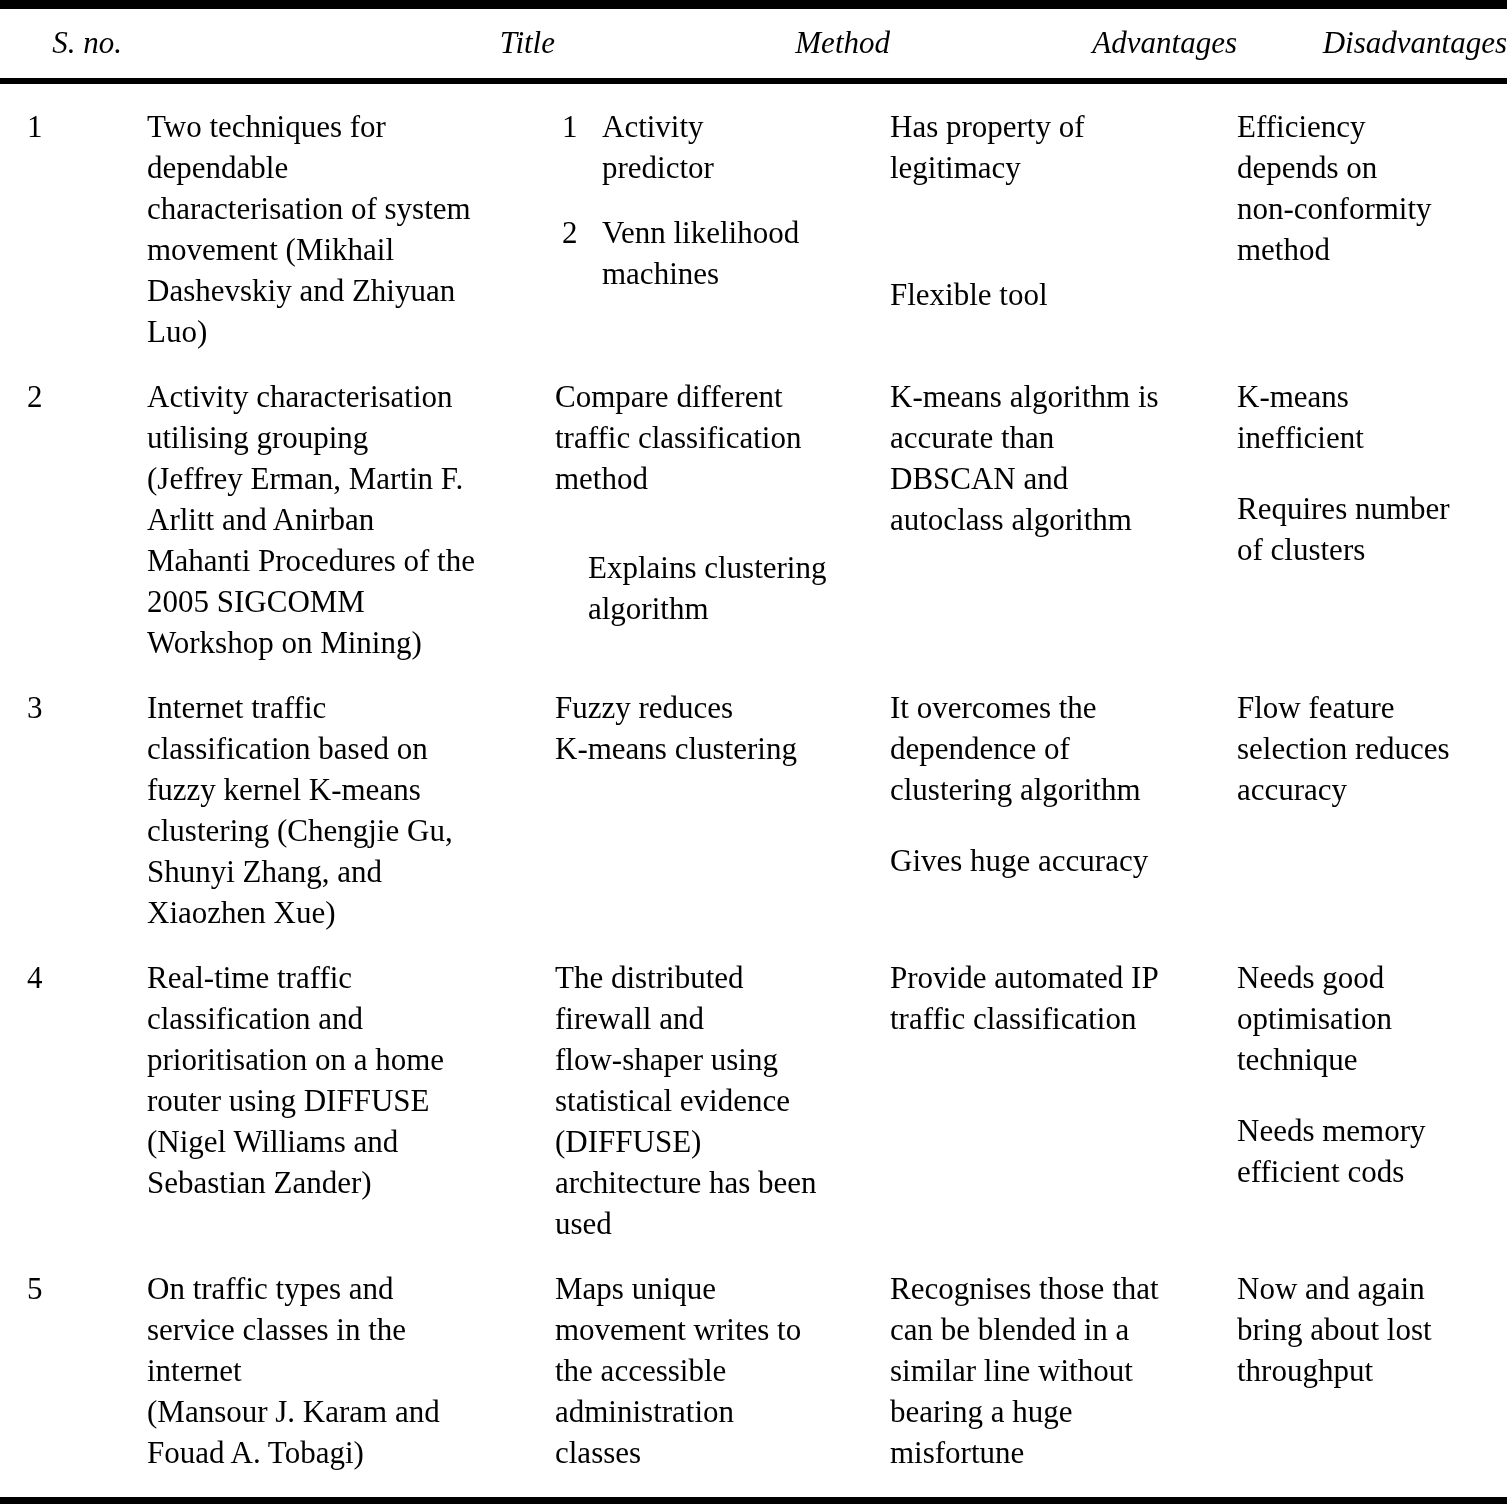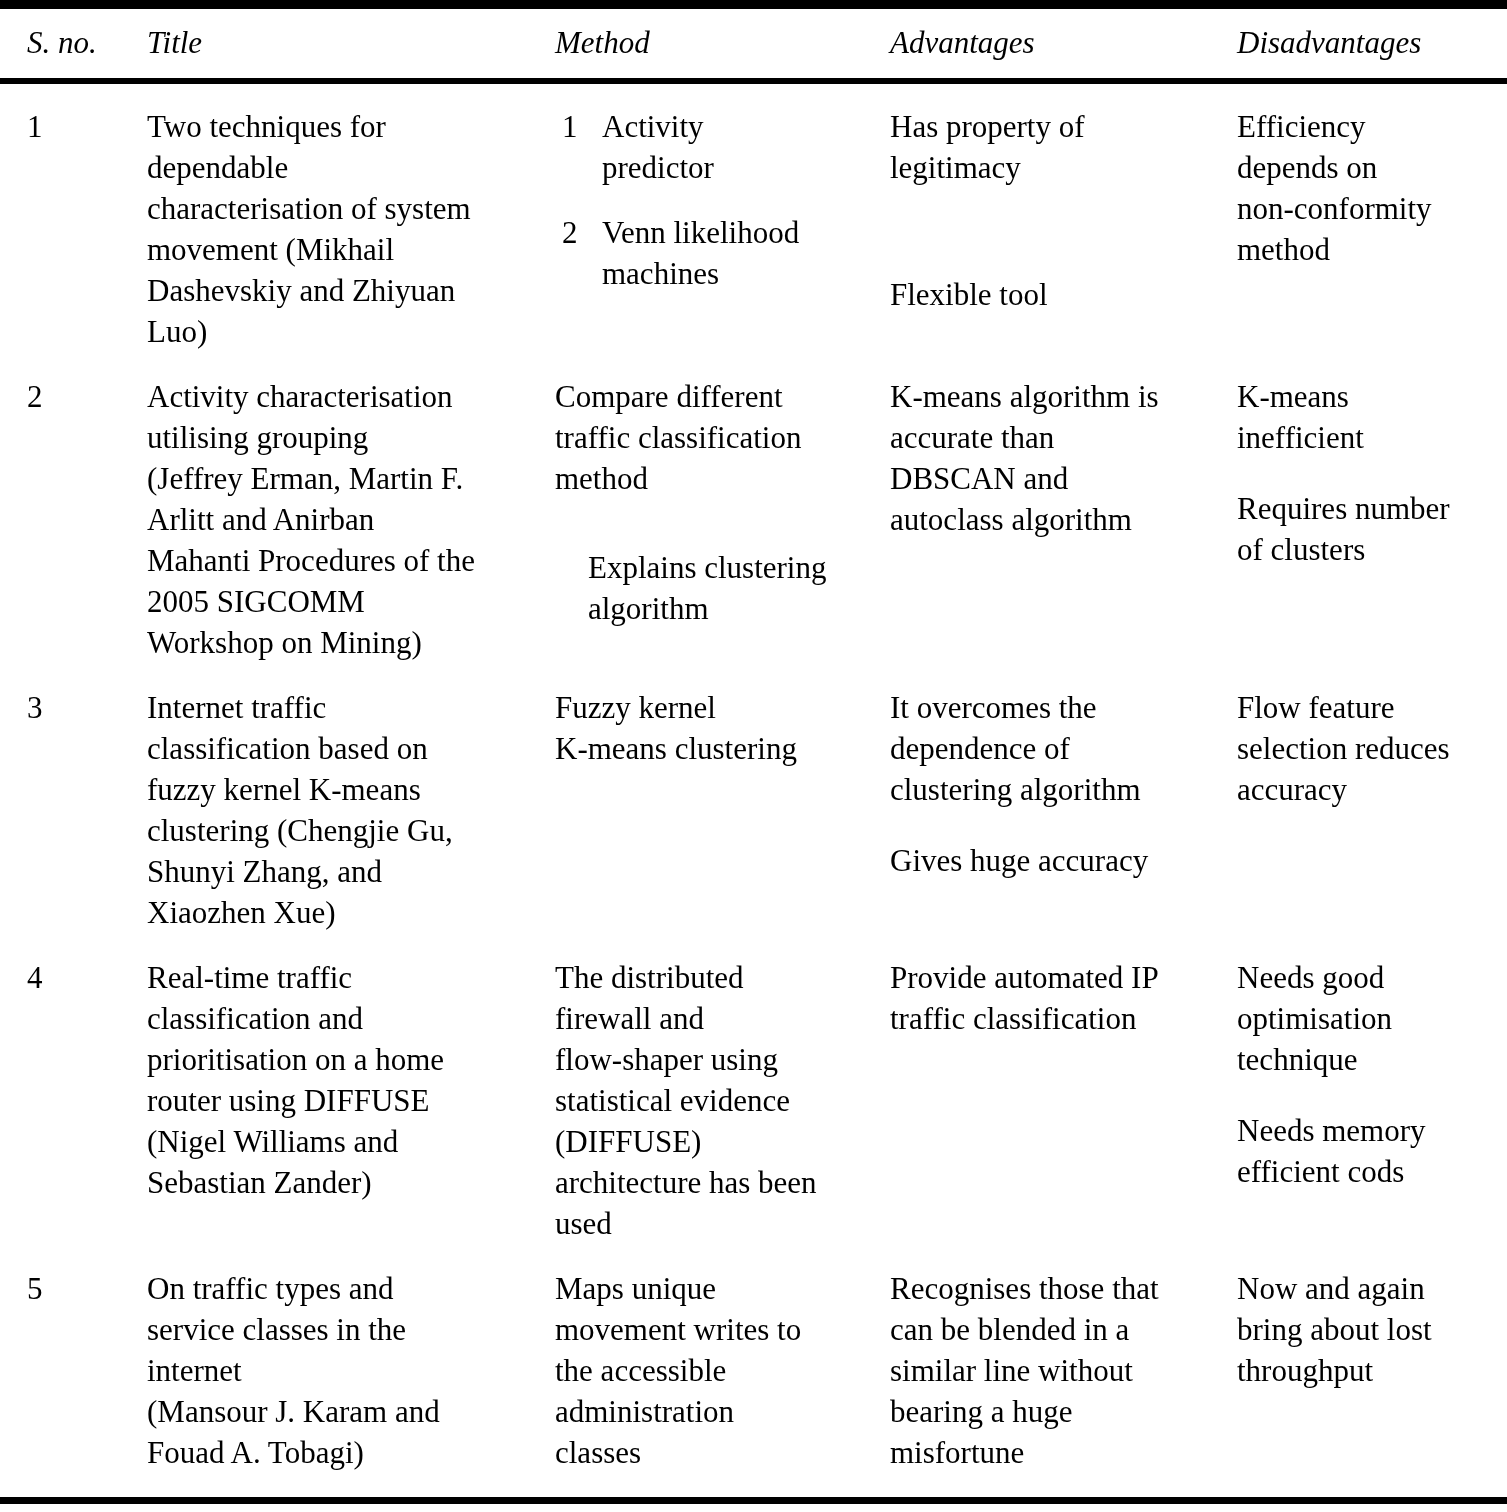--- a/index.html
+++ b/index.html
@@ -25,27 +25,27 @@
   col.c-title { width: 408px; }
   col.c-method { width: 335px; }
   col.c-adv { width: 347px; }
   col.c-dis { width: 270px; }
 
   thead th {
     font-style: italic;
     font-weight: normal;
     font-size: 31px;
     line-height: 41px;
-    text-align: left;
+    text-align: right;
     vertical-align: middle;
     padding: 13px 0 15px 0;
     border-bottom: 6px solid #000000;
   }
   thead th.h-sno {
-    text-align: left;
+    text-align: center;
     padding-left: 27px;
   }
 
   tbody td {
     vertical-align: top;
     font-size: 31px;
     line-height: 41px;
     padding: 0 8px 24px 0;
   }
   tbody tr:first-child td { padding-top: 22px; }
@@ -150,21 +150,21 @@
           <td class="sno">3</td>
           <td>
             <div class="para">Internet traffic
 classification based on
 fuzzy kernel K-means
 clustering (Chengjie Gu,
 Shunyi Zhang, and
 Xiaozhen Xue)</div>
           </td>
           <td>
-            <div class="para">Fuzzy kernel
+            <div class="para">Fuzzy reduces
 K-means clustering</div>
           </td>
           <td>
             <div class="para">It overcomes the
 dependence of
 clustering algorithm</div>
             <div class="para">Gives huge accuracy</div>
           </td>
           <td>
             <div class="para">Flow feature

